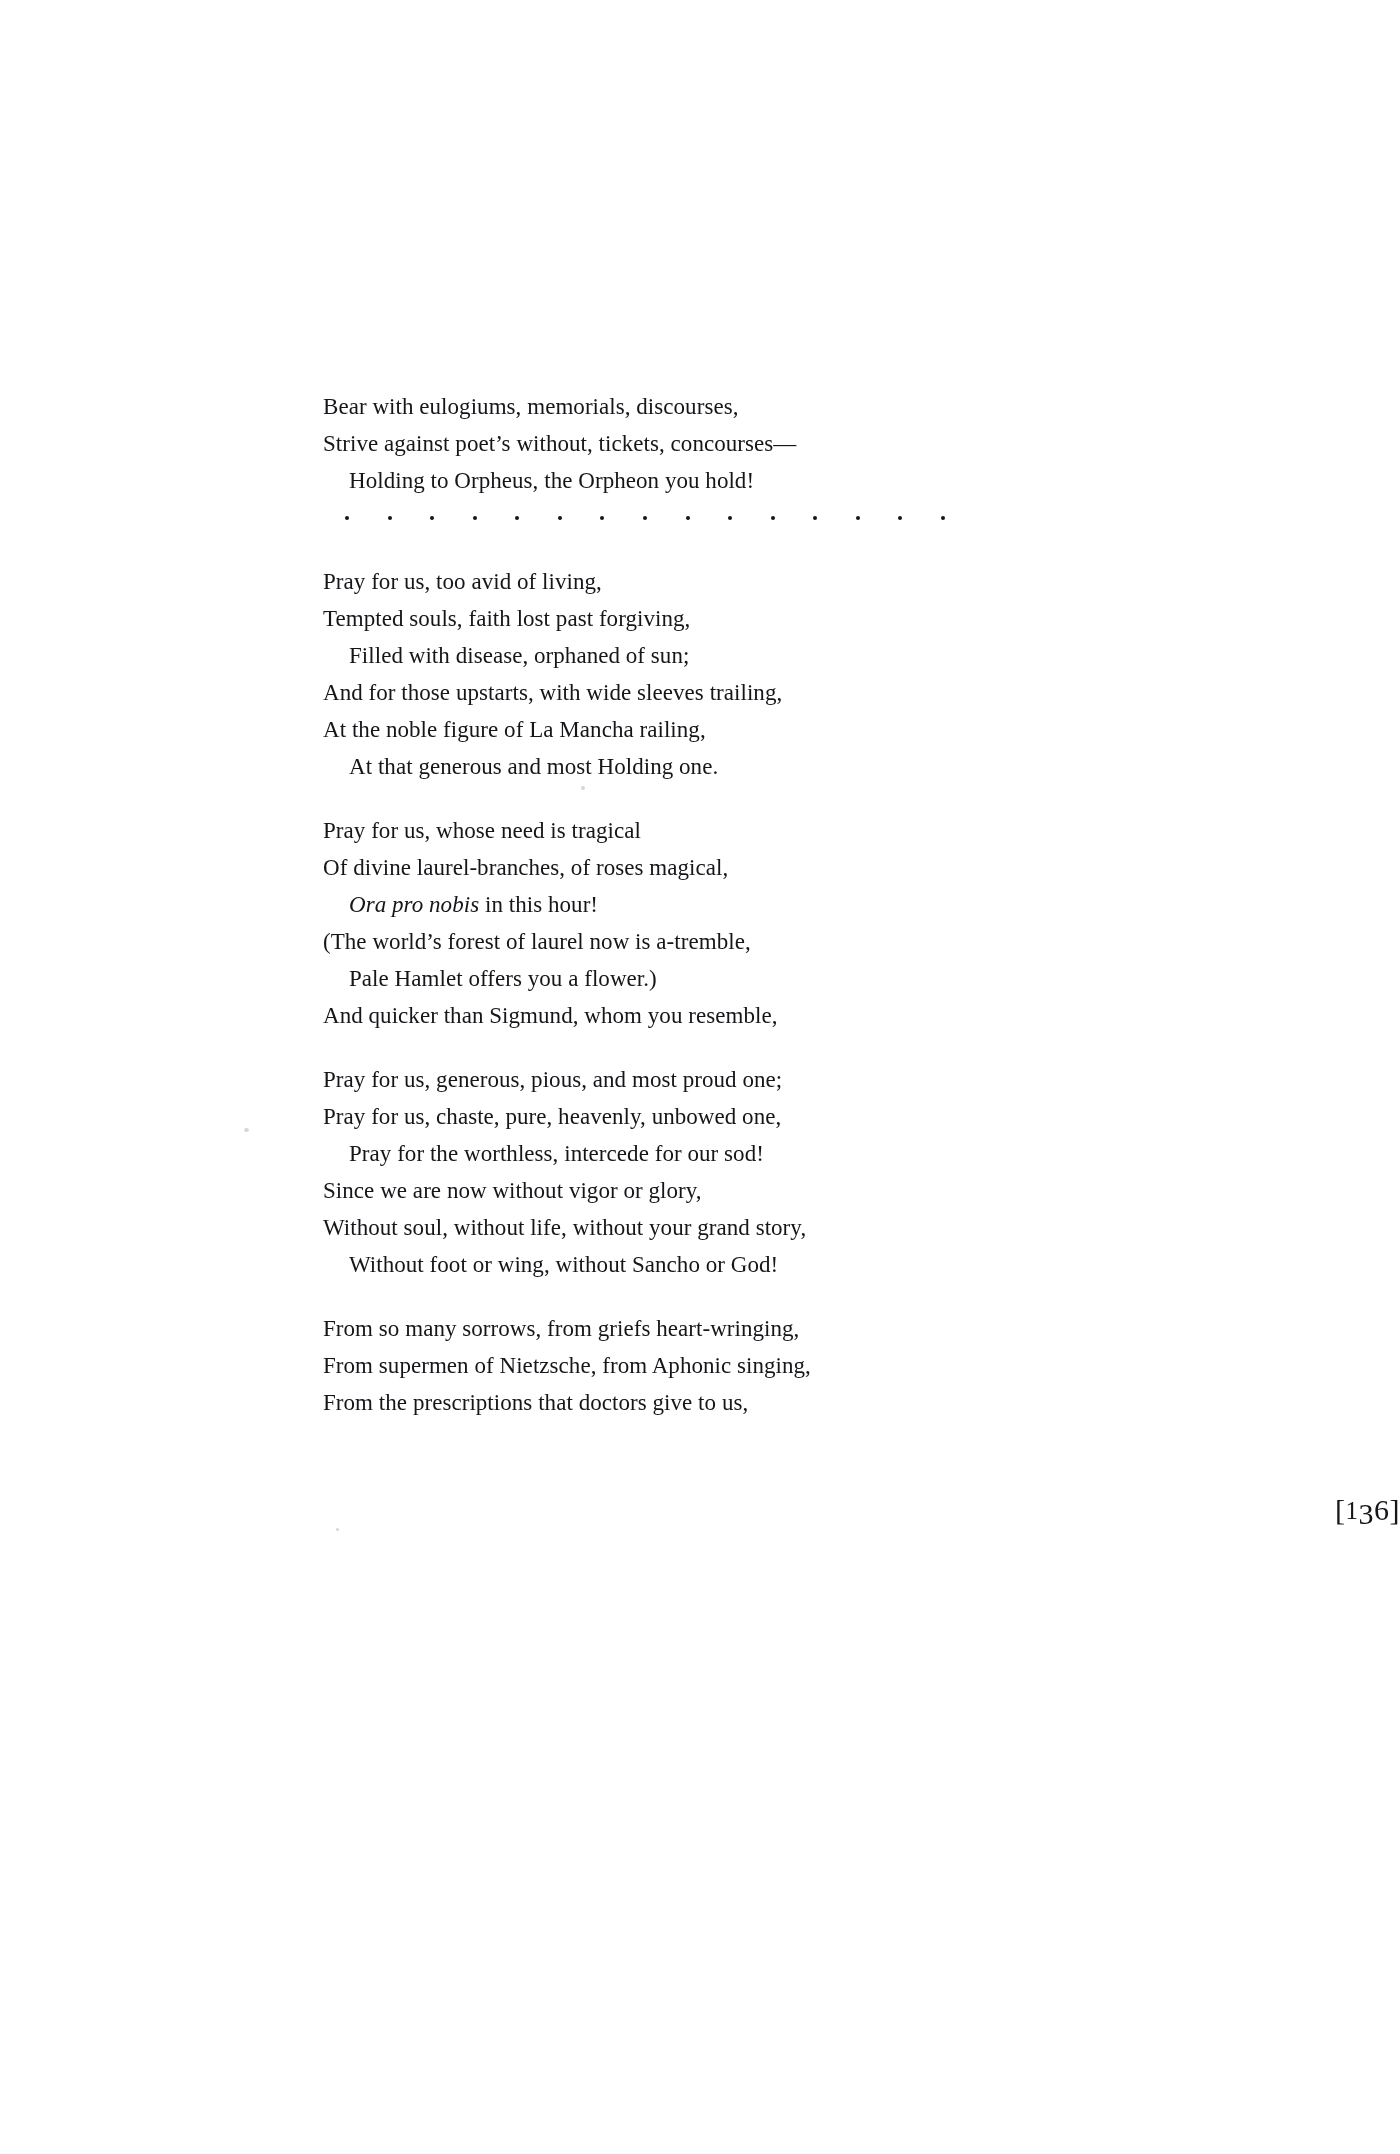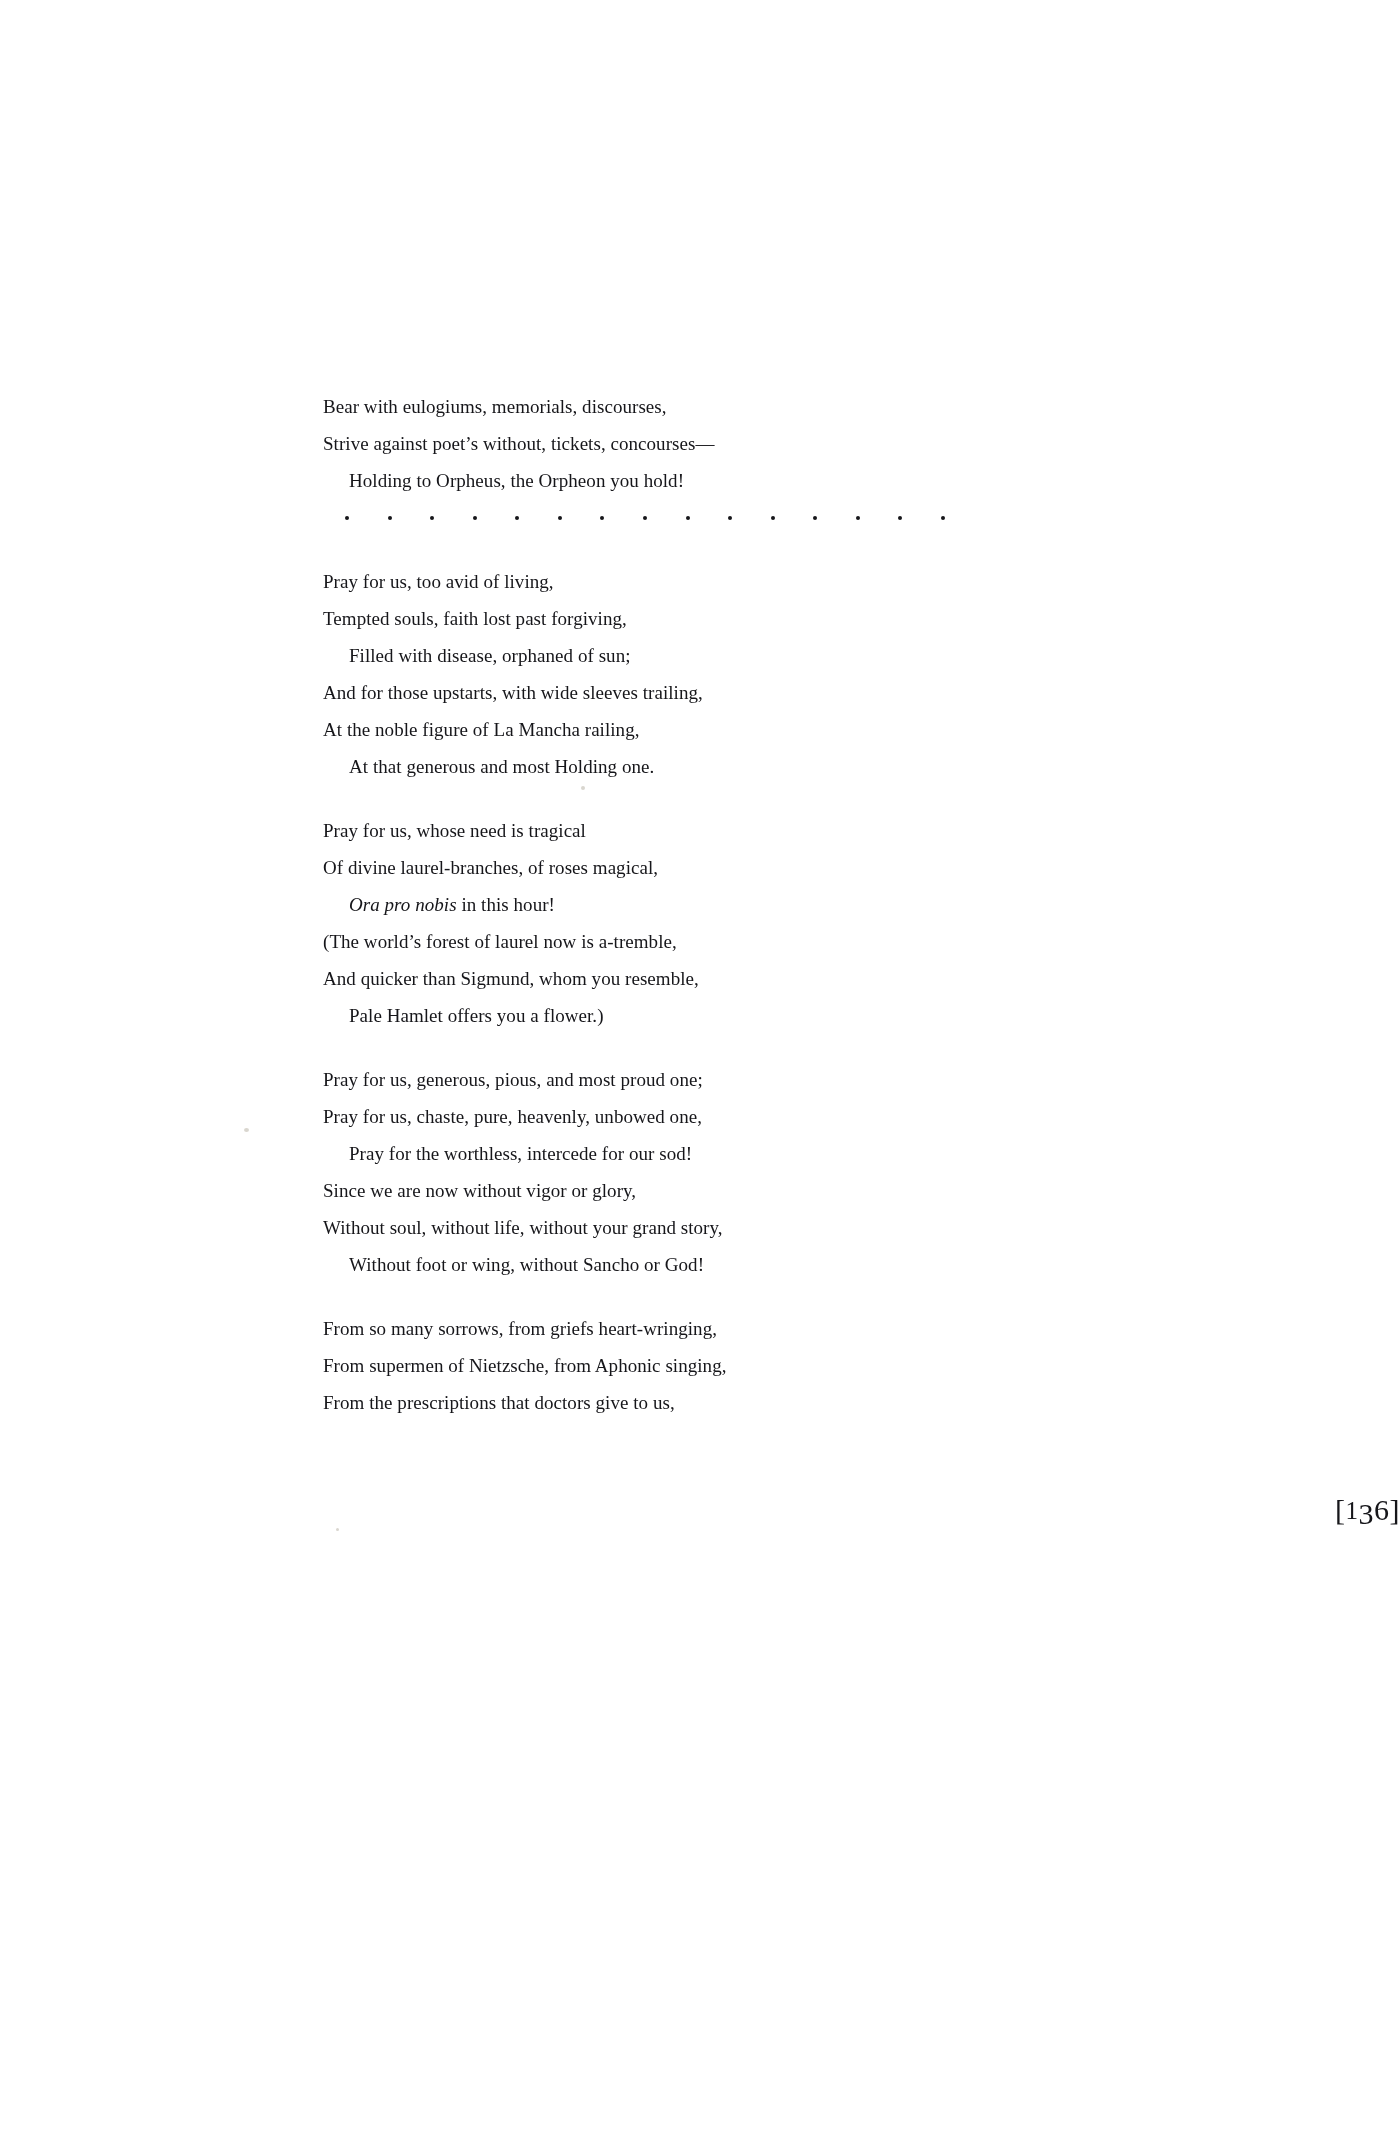--- a/index.html
+++ b/index.html
@@ -52,21 +52,21 @@
   }
 
   
   .stanza {
     margin: 0 0 27px 0;
   }
   .stanza:last-of-type {
     margin-bottom: 0;
   }
   .line {
-    font-size: 19px;
+    font-size: 23px;
     line-height: 37px;
     white-space: nowrap;
     letter-spacing: 0.05px;
   }
   .line.indent {
     padding-left: 26px;
   }
   .line .it {
     font-style: italic;
   }
@@ -154,22 +154,22 @@
       <div class="line">And for those upstarts, with wide sleeves trailing,</div>
       <div class="line">At the noble figure of La Mancha railing,</div>
       <div class="line indent">At that generous and most Holding one.</div>
     </div>
 
     <div class="stanza">
       <div class="line">Pray for us, whose need is tragical</div>
       <div class="line">Of divine laurel-branches, of roses magical,</div>
       <div class="line indent"><span class="it">Ora pro nobis</span><span> in this hour!</span></div>
       <div class="line">(The world’s forest of laurel now is a-tremble,</div>
+      <div class="line indent">Pale Hamlet offers you a flower.)</div>
       <div class="line">And quicker than Sigmund, whom you resemble,</div>
-      <div class="line indent">Pale Hamlet offers you a flower.)</div>
     </div>
 
     <div class="stanza">
       <div class="line">Pray for us, generous, pious, and most proud one;</div>
       <div class="line">Pray for us, chaste, pure, heavenly, unbowed one,</div>
       <div class="line indent">Pray for the worthless, intercede for our sod!</div>
       <div class="line">Since we are now without vigor or glory,</div>
       <div class="line">Without soul, without life, without your grand story,</div>
       <div class="line indent">Without foot or wing, without Sancho or God!</div>
     </div>

